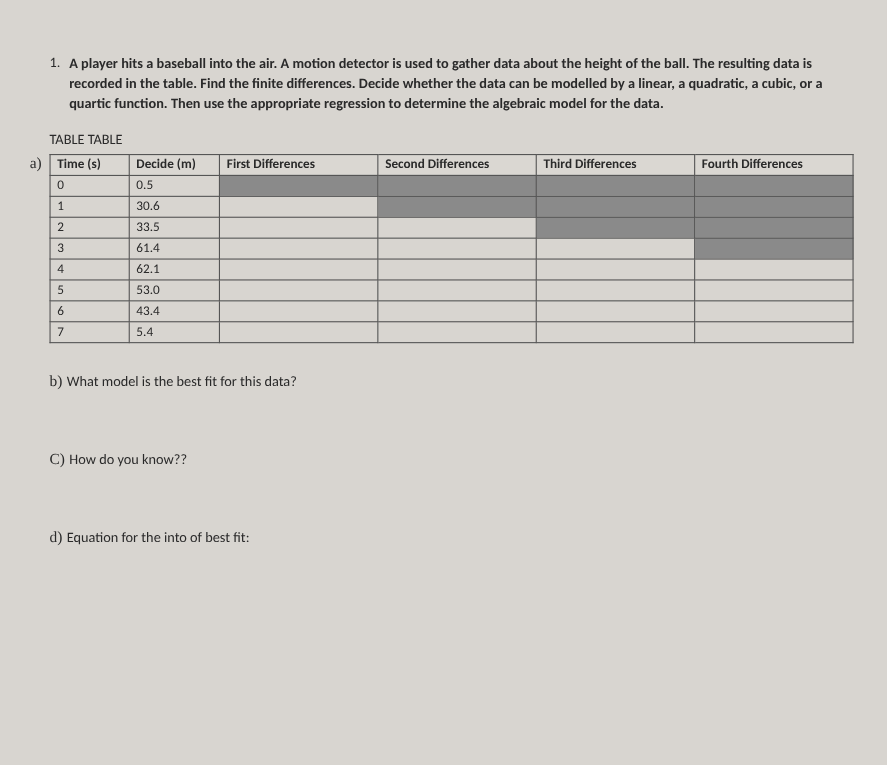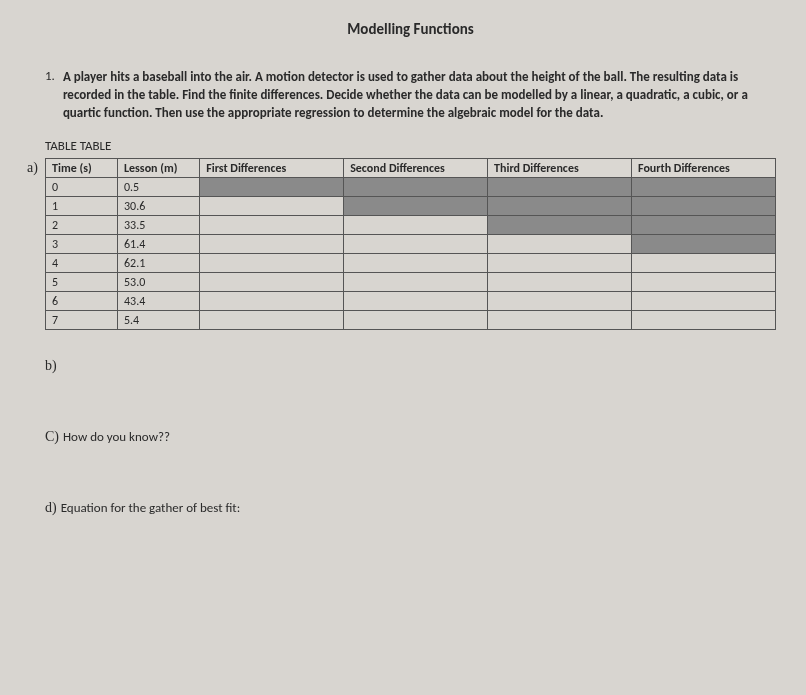--- a/index.html
+++ b/index.html
@@ -93,37 +93,36 @@
       margin-right: 4px;
     }
     .sub-text {
       font-size: 13px;
     }
   </style>
 </head>
 <body>
 
 <div class="header">
-  <div class="subtitle">Modelling Functions</div>
 </div>
 
 <div class="question">
   <div class="q-num">1.</div>
   <div class="q-text">A player hits a baseball into the air.  A motion detector is used to gather data about the height of the ball. The resulting data is recorded in the table.  Find the finite differences.  Decide whether the data can be modelled by a linear, a quadratic, a cubic, or a quartic function.  Then use the appropriate regression to determine the algebraic model for the data.</div>
 </div>
 
 <div class="data-label">TABLE TABLE</div>
 
 <div class="table-wrap">
   <div class="part-a">a)</div>
   <table>
     <tbody>
         <tr>
       <th class="col-time">Time (s)</th>
-      <th class="col-height">Lesson (m)</th>
+      <th class="col-height">Decide (m)</th>
       <th class="col-diff">First Differences</th>
       <th class="col-diff">Second Differences</th>
       <th class="col-diff">Third Differences</th>
       <th class="col-diff">Fourth Differences</th>
     </tr>
     <tr>
       <td>0</td>
       <td>0.5</td>
       <td class="grey"></td>
       <td class="grey"></td>
@@ -185,23 +184,24 @@
       <td></td>
       <td></td>
       <td></td>
     </tr>
   </tbody>
     </table>
 </div>
 
 <div class="sub-q">
   <span class="sub-label">b)</span>
+  <span class="sub-text">What model is the best fit for this data?</span>
 </div>
 
 <div class="sub-q" style="margin-top:55px;">
   <span class="sub-label">C)</span>
   <span class="sub-text">How do you know??</span>
 </div>
 
 <div class="sub-q" style="margin-top:55px;">
   <span class="sub-label">d)</span>
-  <span class="sub-text">Equation for the gather of best fit:</span>
+  <span class="sub-text">Equation for the into of best fit:</span>
 </div>
 
 </body></html>

